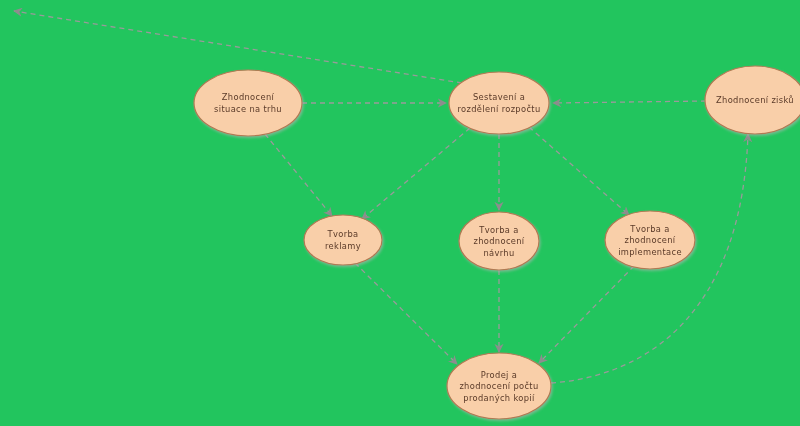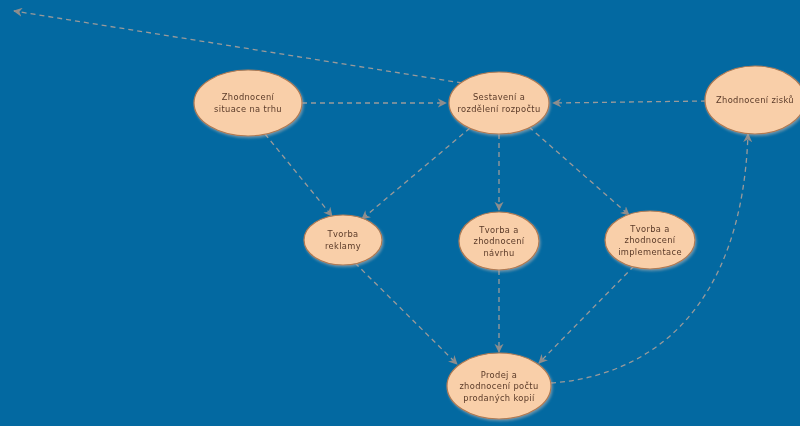--- a/index.html
+++ b/index.html
@@ -1,20 +1,20 @@
 <!DOCTYPE html>
 <html><head>
 <meta charset="utf-8">
 <style>
   html,body{margin:0;padding:0;background:#ffffff;}
   body{
     width:800px;height:426px;overflow:hidden;
     font-family:"DejaVu Sans", sans-serif;
   }
-  #canvas{position:relative;width:800px;height:426px;background:#0369a1;}
+  #canvas{position:relative;width:800px;height:426px;background:#22c55e;}
   svg#graph{position:absolute;left:0;top:0;width:800px;height:426px;}
   .node-label{
     font-family:"DejaVu Sans", sans-serif;
     font-size:8.3px;
     fill:#5a3a28;
     text-anchor:middle;
     letter-spacing:0.35px;
   }
 </style>
 </head>

